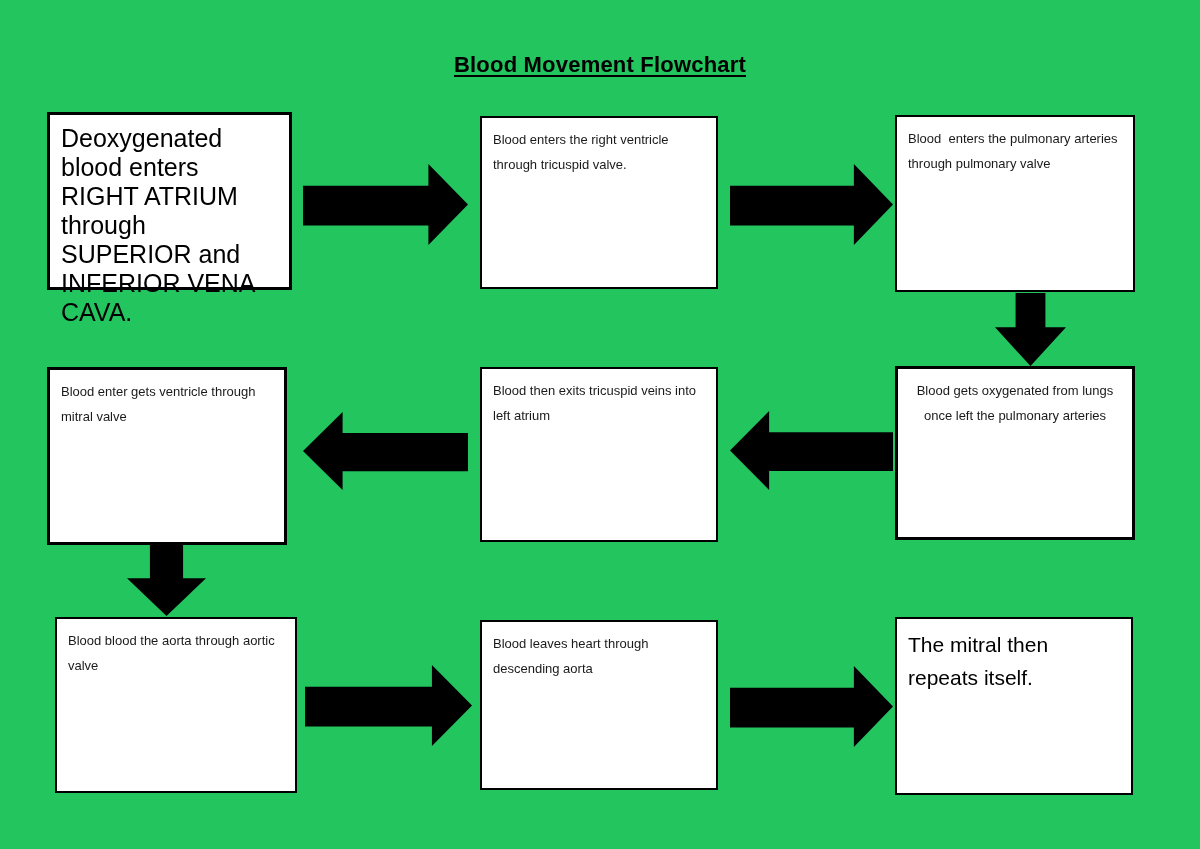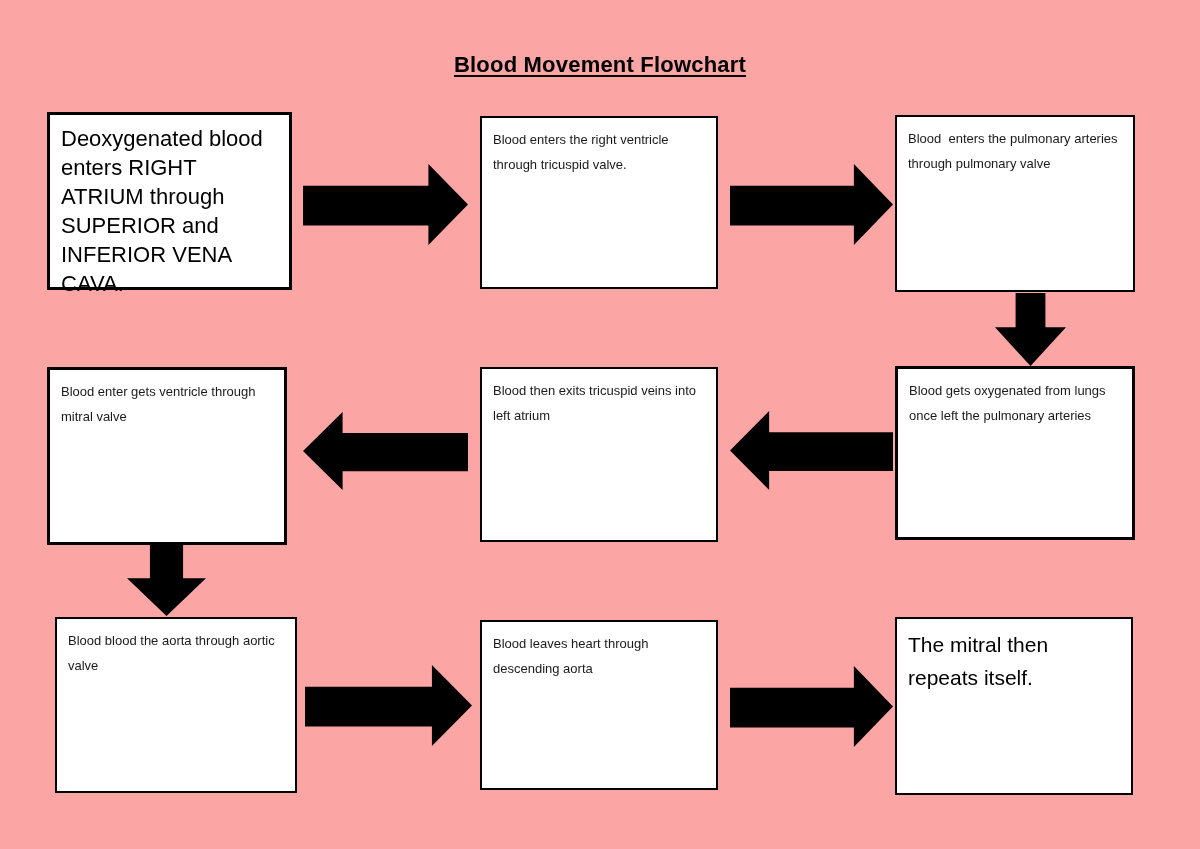--- a/index.html
+++ b/index.html
@@ -5,21 +5,21 @@
   html, body {
     margin: 0;
     padding: 0;
     background: #ffffff;
     font-family: "Liberation Sans", sans-serif;
   }
   .page {
     position: relative;
     width: 1200px;
     height: 849px;
-    background: #fca5a5;
+    background: #22c55e;
     overflow: hidden;
   }
   .title {
     position: absolute;
     top: 52px;
     left: 0;
     width: 1200px;
     text-align: center;
     font-size: 22px;
     font-weight: bold;
@@ -37,21 +37,21 @@
     padding: 9px 11px;
   }
   .flow-box .box-text {
     display: block;
     white-space: pre-wrap;
     font-size: 13px;
     line-height: 25px;
     color: #1a1a1a;
   }
   .flow-box.big .box-text {
-    font-size: 22px;
+    font-size: 25px;
     line-height: 29px;
     color: #000000;
   }
   .flow-box.bigger .box-text {
     font-size: 21px;
     line-height: 33px;
     color: #000000;
   }
   .flow-box.b3 { border-width: 3px; }
 
@@ -66,21 +66,21 @@
     clip-path: polygon(100% 27%, 24% 27%, 24% 0%, 0% 50%, 24% 100%, 24% 76%, 100% 76%);
   }
   .arrow-down {
     clip-path: polygon(29% 0%, 71% 0%, 71% 47%, 100% 47%, 50% 100%, 0% 47%, 29% 47%);
   }
 
   
   #box-1 { left: 47px;  top: 112px; width: 245px; height: 178px; }
   #box-2 { left: 480px; top: 104px; width: 238px; height: 173px; margin-top: 12px; }
   #box-3 { left: 895px; top: 115px; width: 240px; height: 177px; }
-  #box-4 { left: 895px; top: 366px; width: 240px; height: 174px; }
+  #box-4 { left: 895px; top: 366px; width: 240px; height: 174px; text-align: center; }
   #box-5 { left: 480px; top: 367px; width: 238px; height: 175px; }
   #box-6 { left: 47px;  top: 367px; width: 240px; height: 178px; }
   #box-7 { left: 55px;  top: 617px; width: 242px; height: 176px; }
   #box-8 { left: 480px; top: 620px; width: 238px; height: 170px; }
   #box-9 { left: 895px; top: 617px; width: 238px; height: 178px; }
 
   #arrow-1-2 { left: 303px; top: 164px; width: 165px; height: 81px; }
   #arrow-2-3 { left: 730px; top: 164px; width: 163px; height: 81px; }
   #arrow-3-4 { left: 995px; top: 293px; width: 71px;  height: 73px; }
   #arrow-4-5 { left: 730px; top: 411px; width: 163px; height: 79px; }

